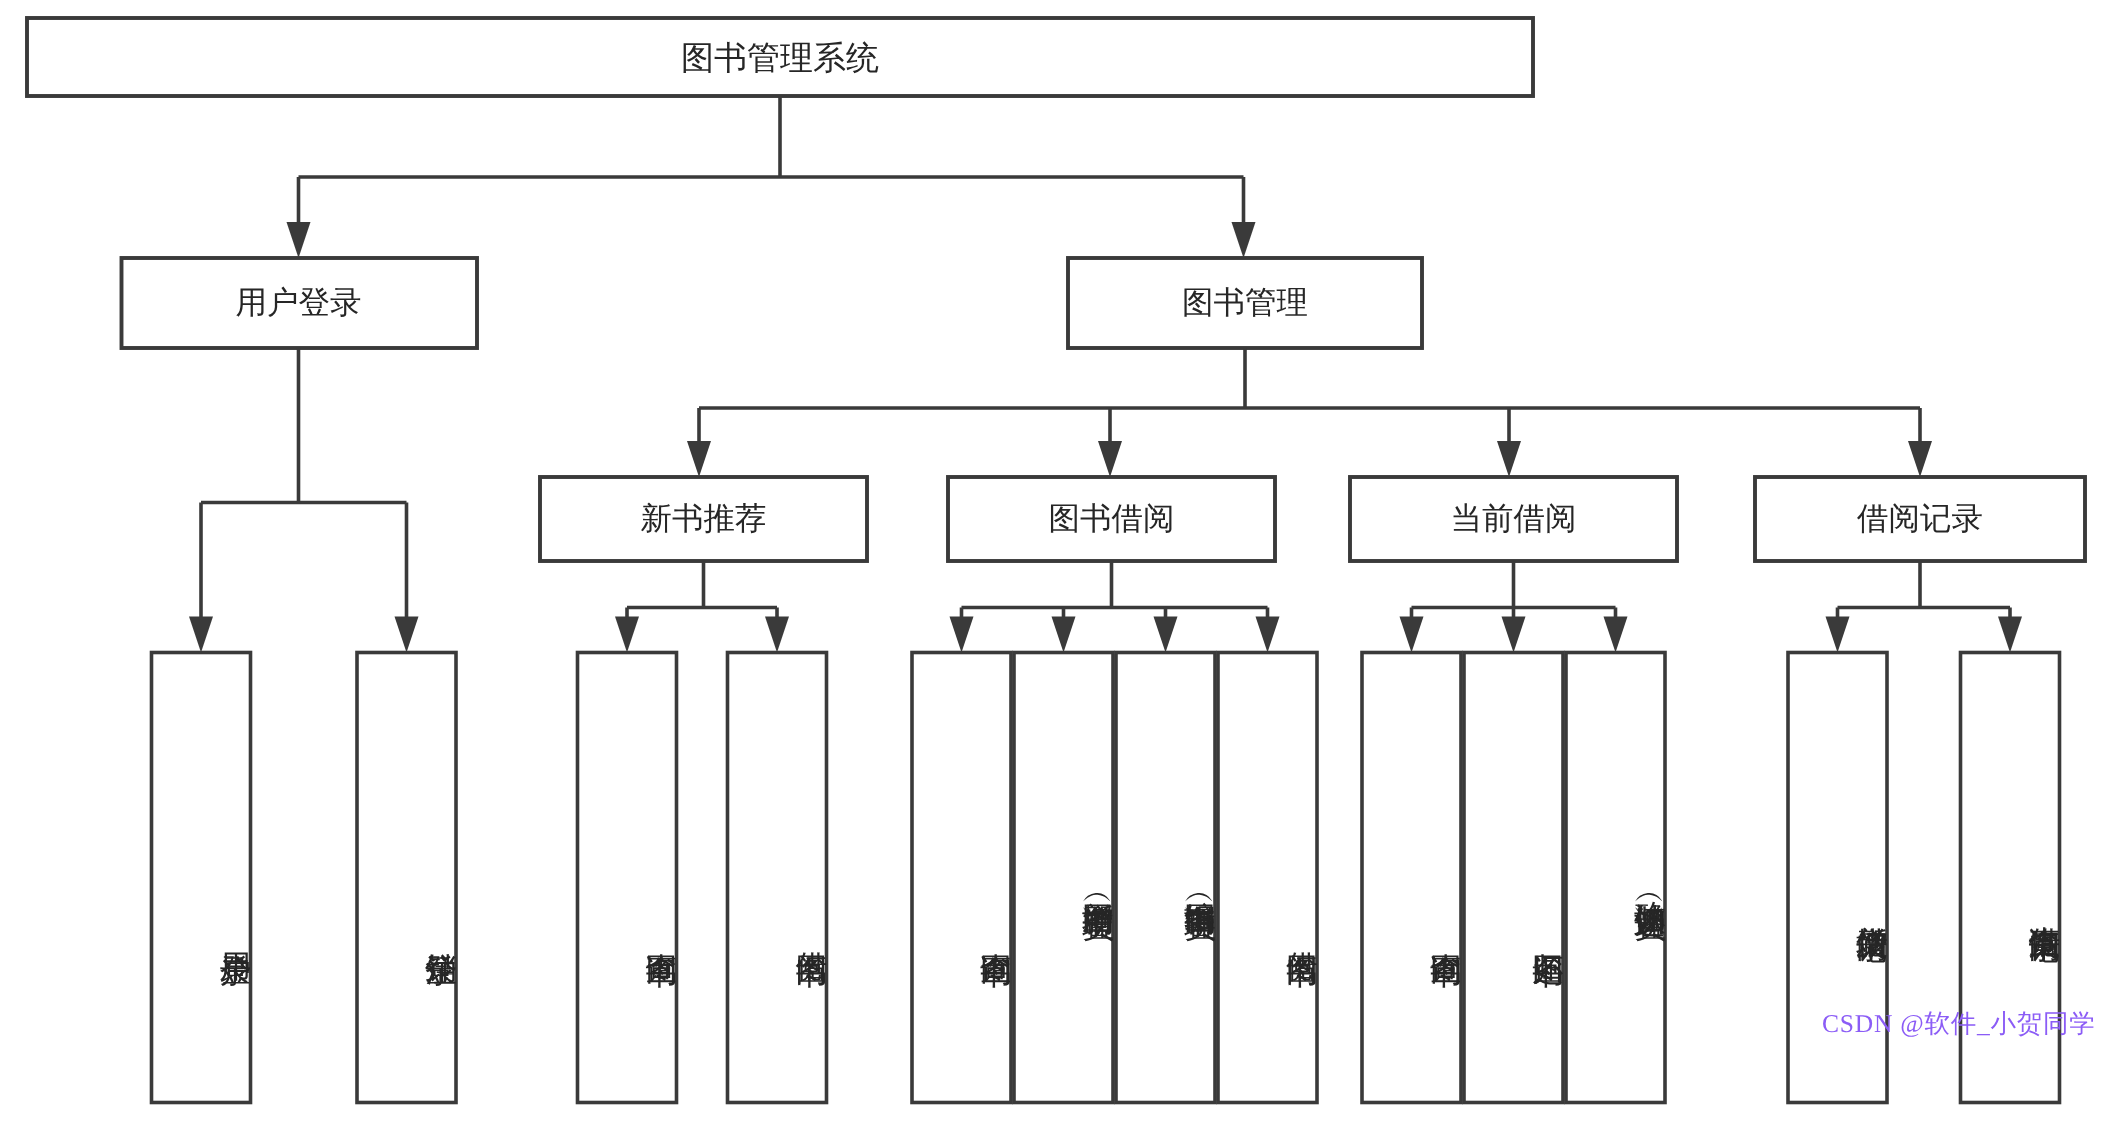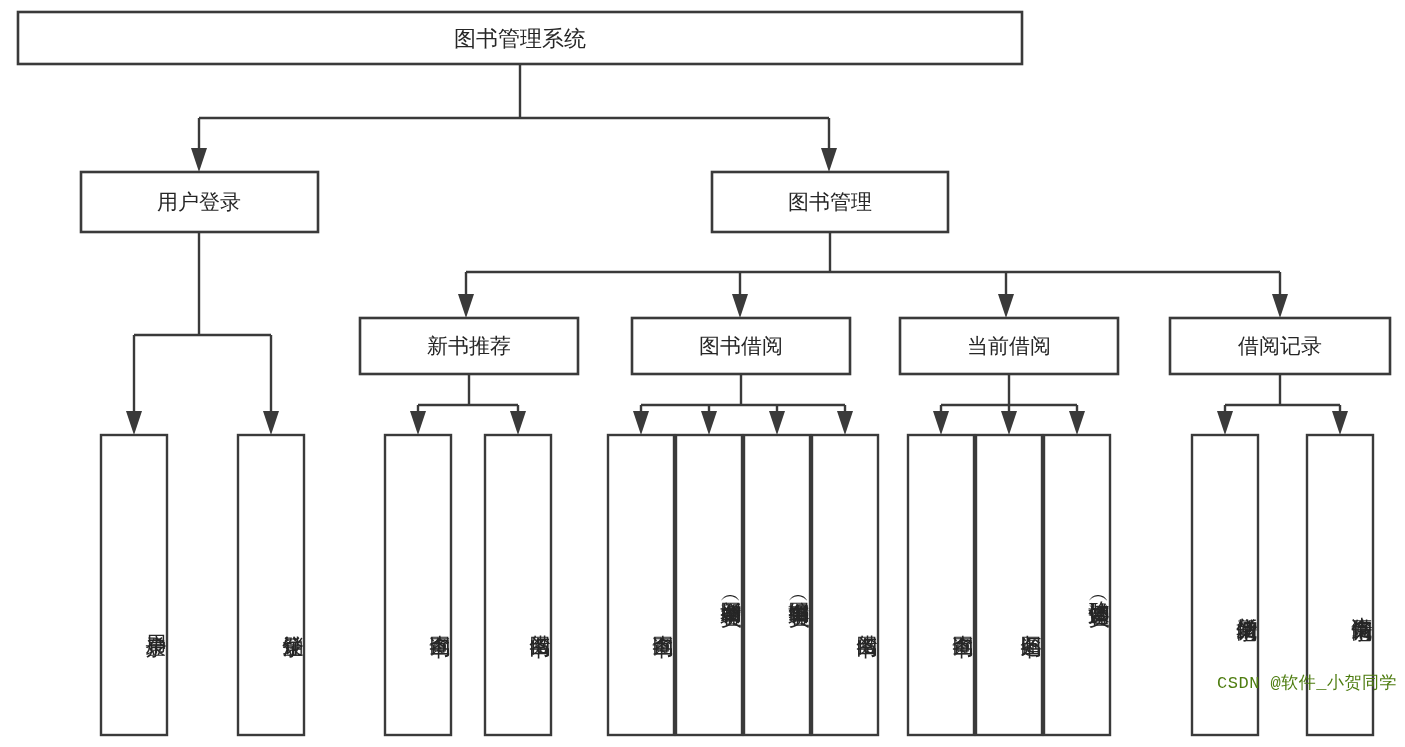--- a/index.html
+++ b/index.html
@@ -69,23 +69,23 @@
     line-height: 1.06;
     color: #262626;
     letter-spacing: 1px;
     white-space: nowrap;
     pointer-events: none;
   }
   .watermark {
     position: absolute;
     right: 8px;
     bottom: 3px;
-    font-family: Liberation Mono, monospace;
+    font-family: Liberation Serif, serif;
     font-size: 17px;
-    color: #4d7c0f;
+    color: #8b5cf6;
     white-space: nowrap;
     letter-spacing: 0.5px;
   }
 </style>
 </head>
 <body>
 
 <div id="diagram-root">
 
   <svg class="tree-canvas" viewBox="0 0 1405 747" xmlns="http://www.w3.org/2000/svg">

